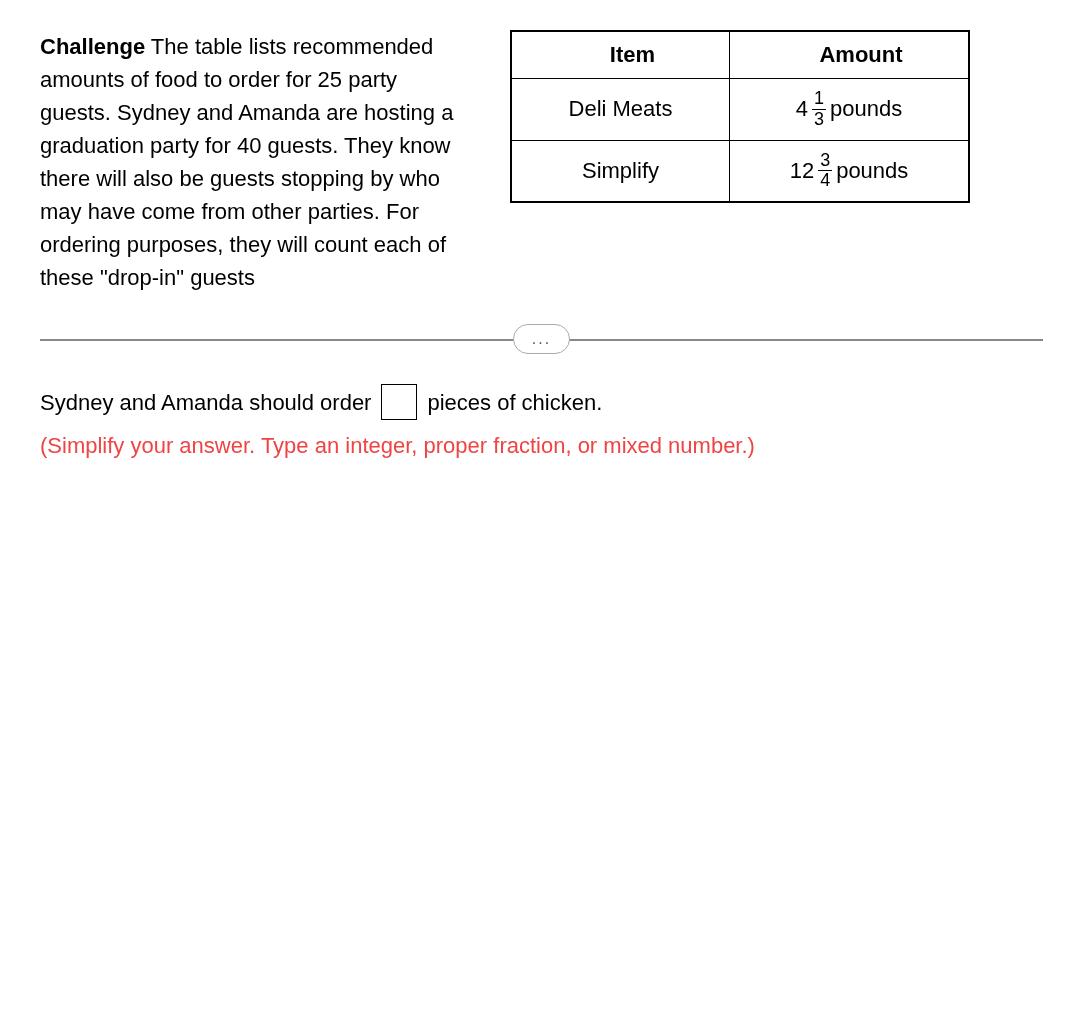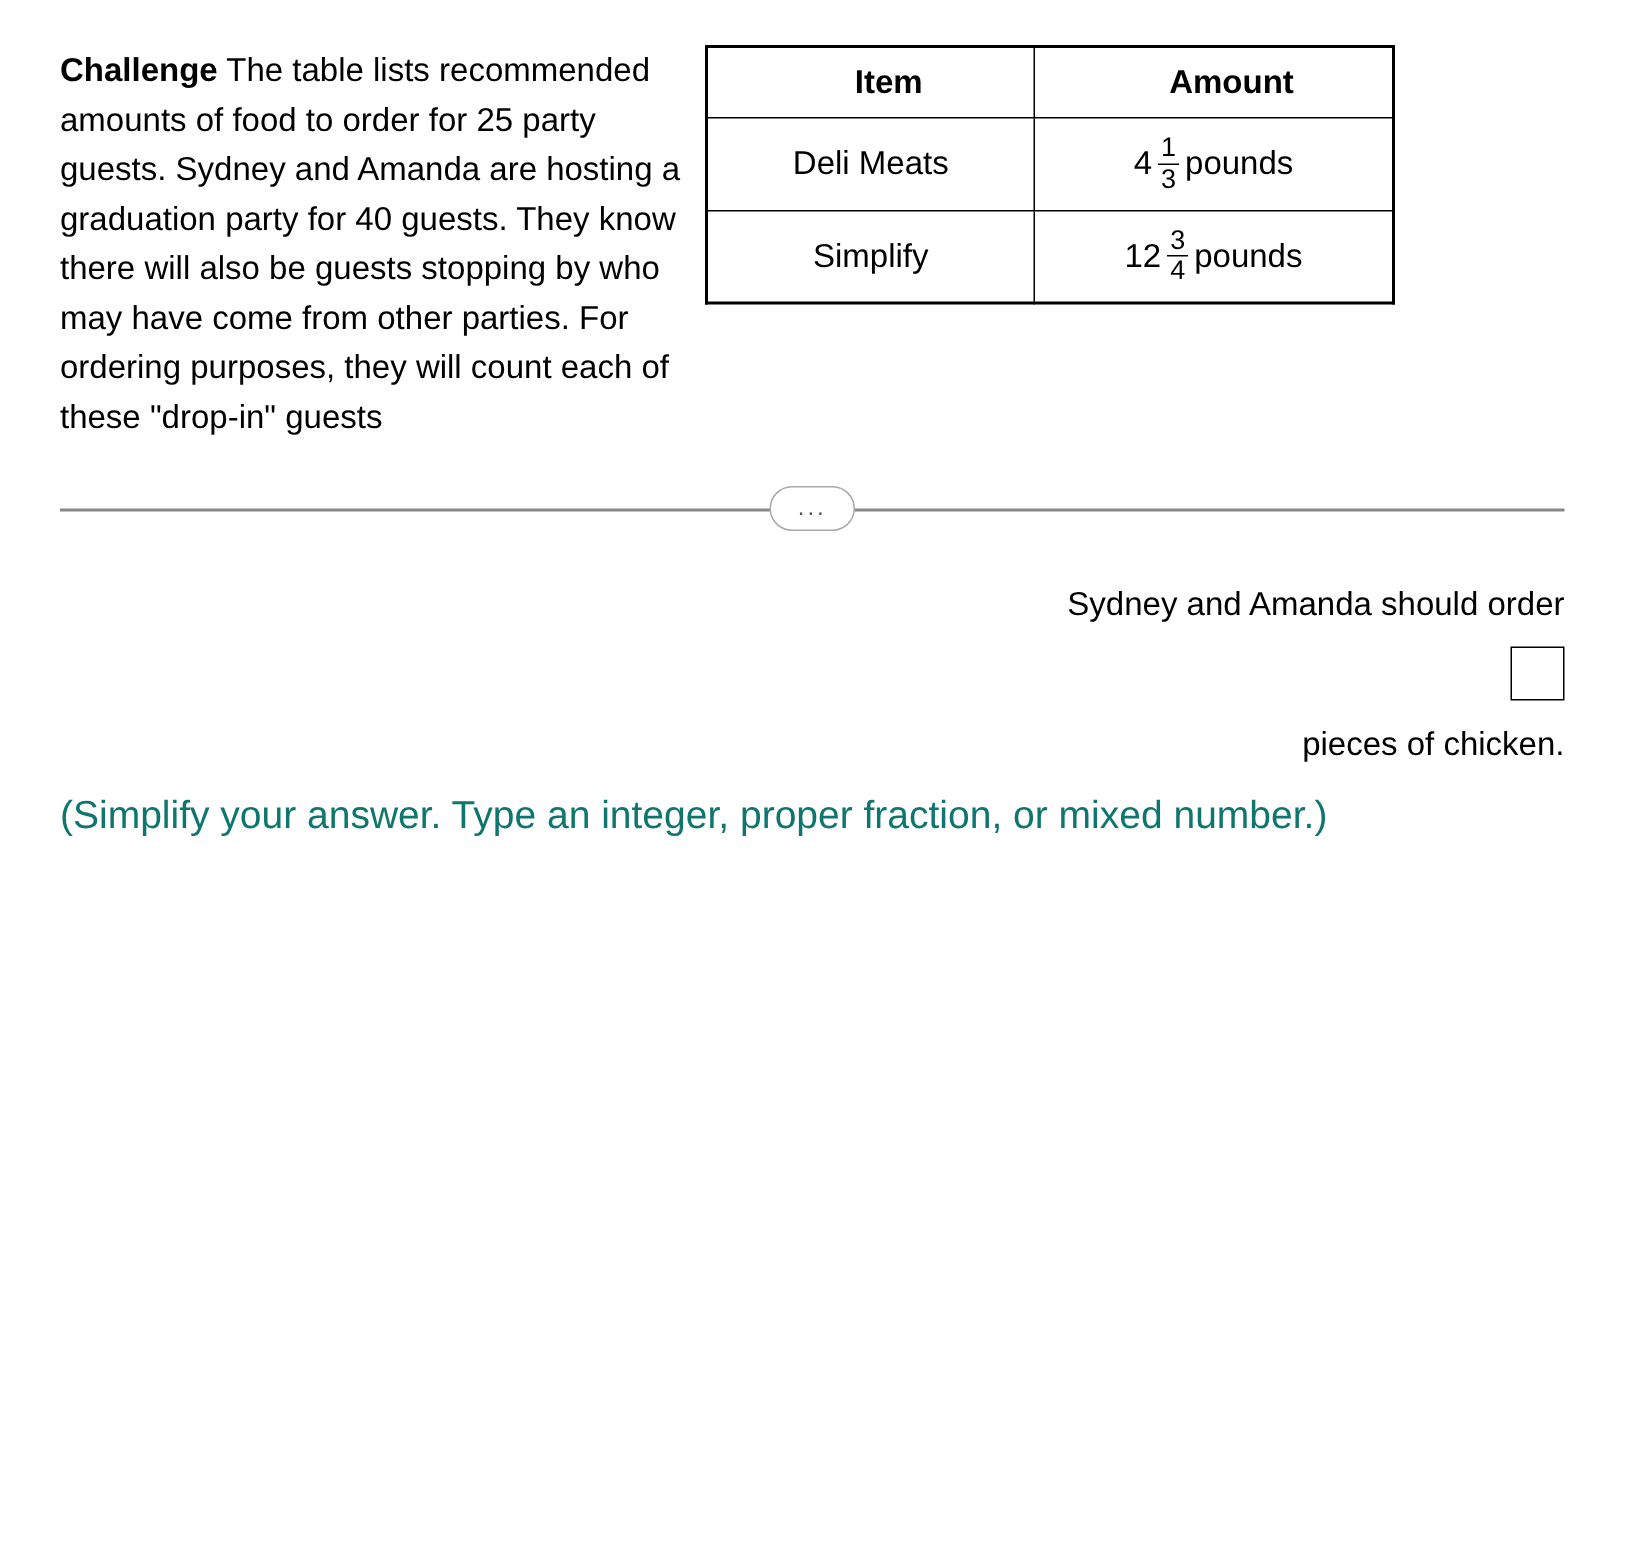--- a/index.html
+++ b/index.html
@@ -13,20 +13,21 @@
       min-height: 1035px;
       background: #ffffff;
       font-family: Arial, sans-serif;
       font-size: 22px;
       color: #000000;
       padding: 30px 40px;
     }
 
     .main-content {
       display: flex;
+      gap: 40px;
       align-items: flex-start;
     }
 
     .challenge-text {
       flex: 1;
       max-width: 430px;
       line-height: 1.5;
     }
 
     .challenge-text .bold {
@@ -120,37 +121,36 @@
       letter-spacing: 2px;
     }
 
     .answer-section {
       margin-top: 30px;
       line-height: 1.7;
     }
 
     .answer-line {
       display: flex;
-      align-items: flex-end;
+      align-items: flex-start;
       gap: 10px;
       font-size: 22px;
       flex-wrap: wrap;
-      flex-direction: column;
     }
 
     .answer-box {
       width: 36px;
       height: 36px;
       border: 1.5px solid #000;
       display: inline-block;
     }
 
     .hint-text {
-      color: #0f766e;
-      font-size: 26px;
+      color: #ef4444;
+      font-size: 22px;
       margin-top: 6px;
     }
   </style>
 </head>
 <body>
 
 <div class="main-content">
   <div class="challenge-text">
     <p>
       <span class="bold">Challenge</span><span> The table lists recommended amounts of food to order for 25 party guests. Sydney and Amanda are hosting a graduation party for 40 guests. They know there will also be guests stopping by who may have come from other parties. For ordering purposes, they will count each of these "drop-in" guests</span>

